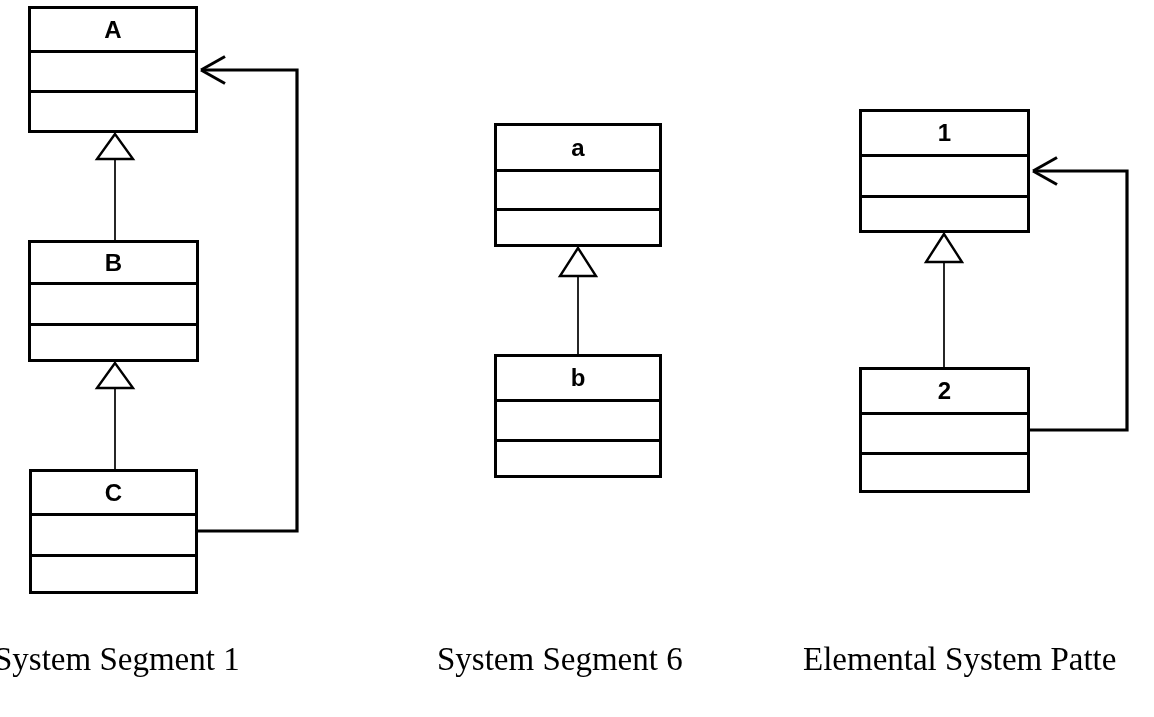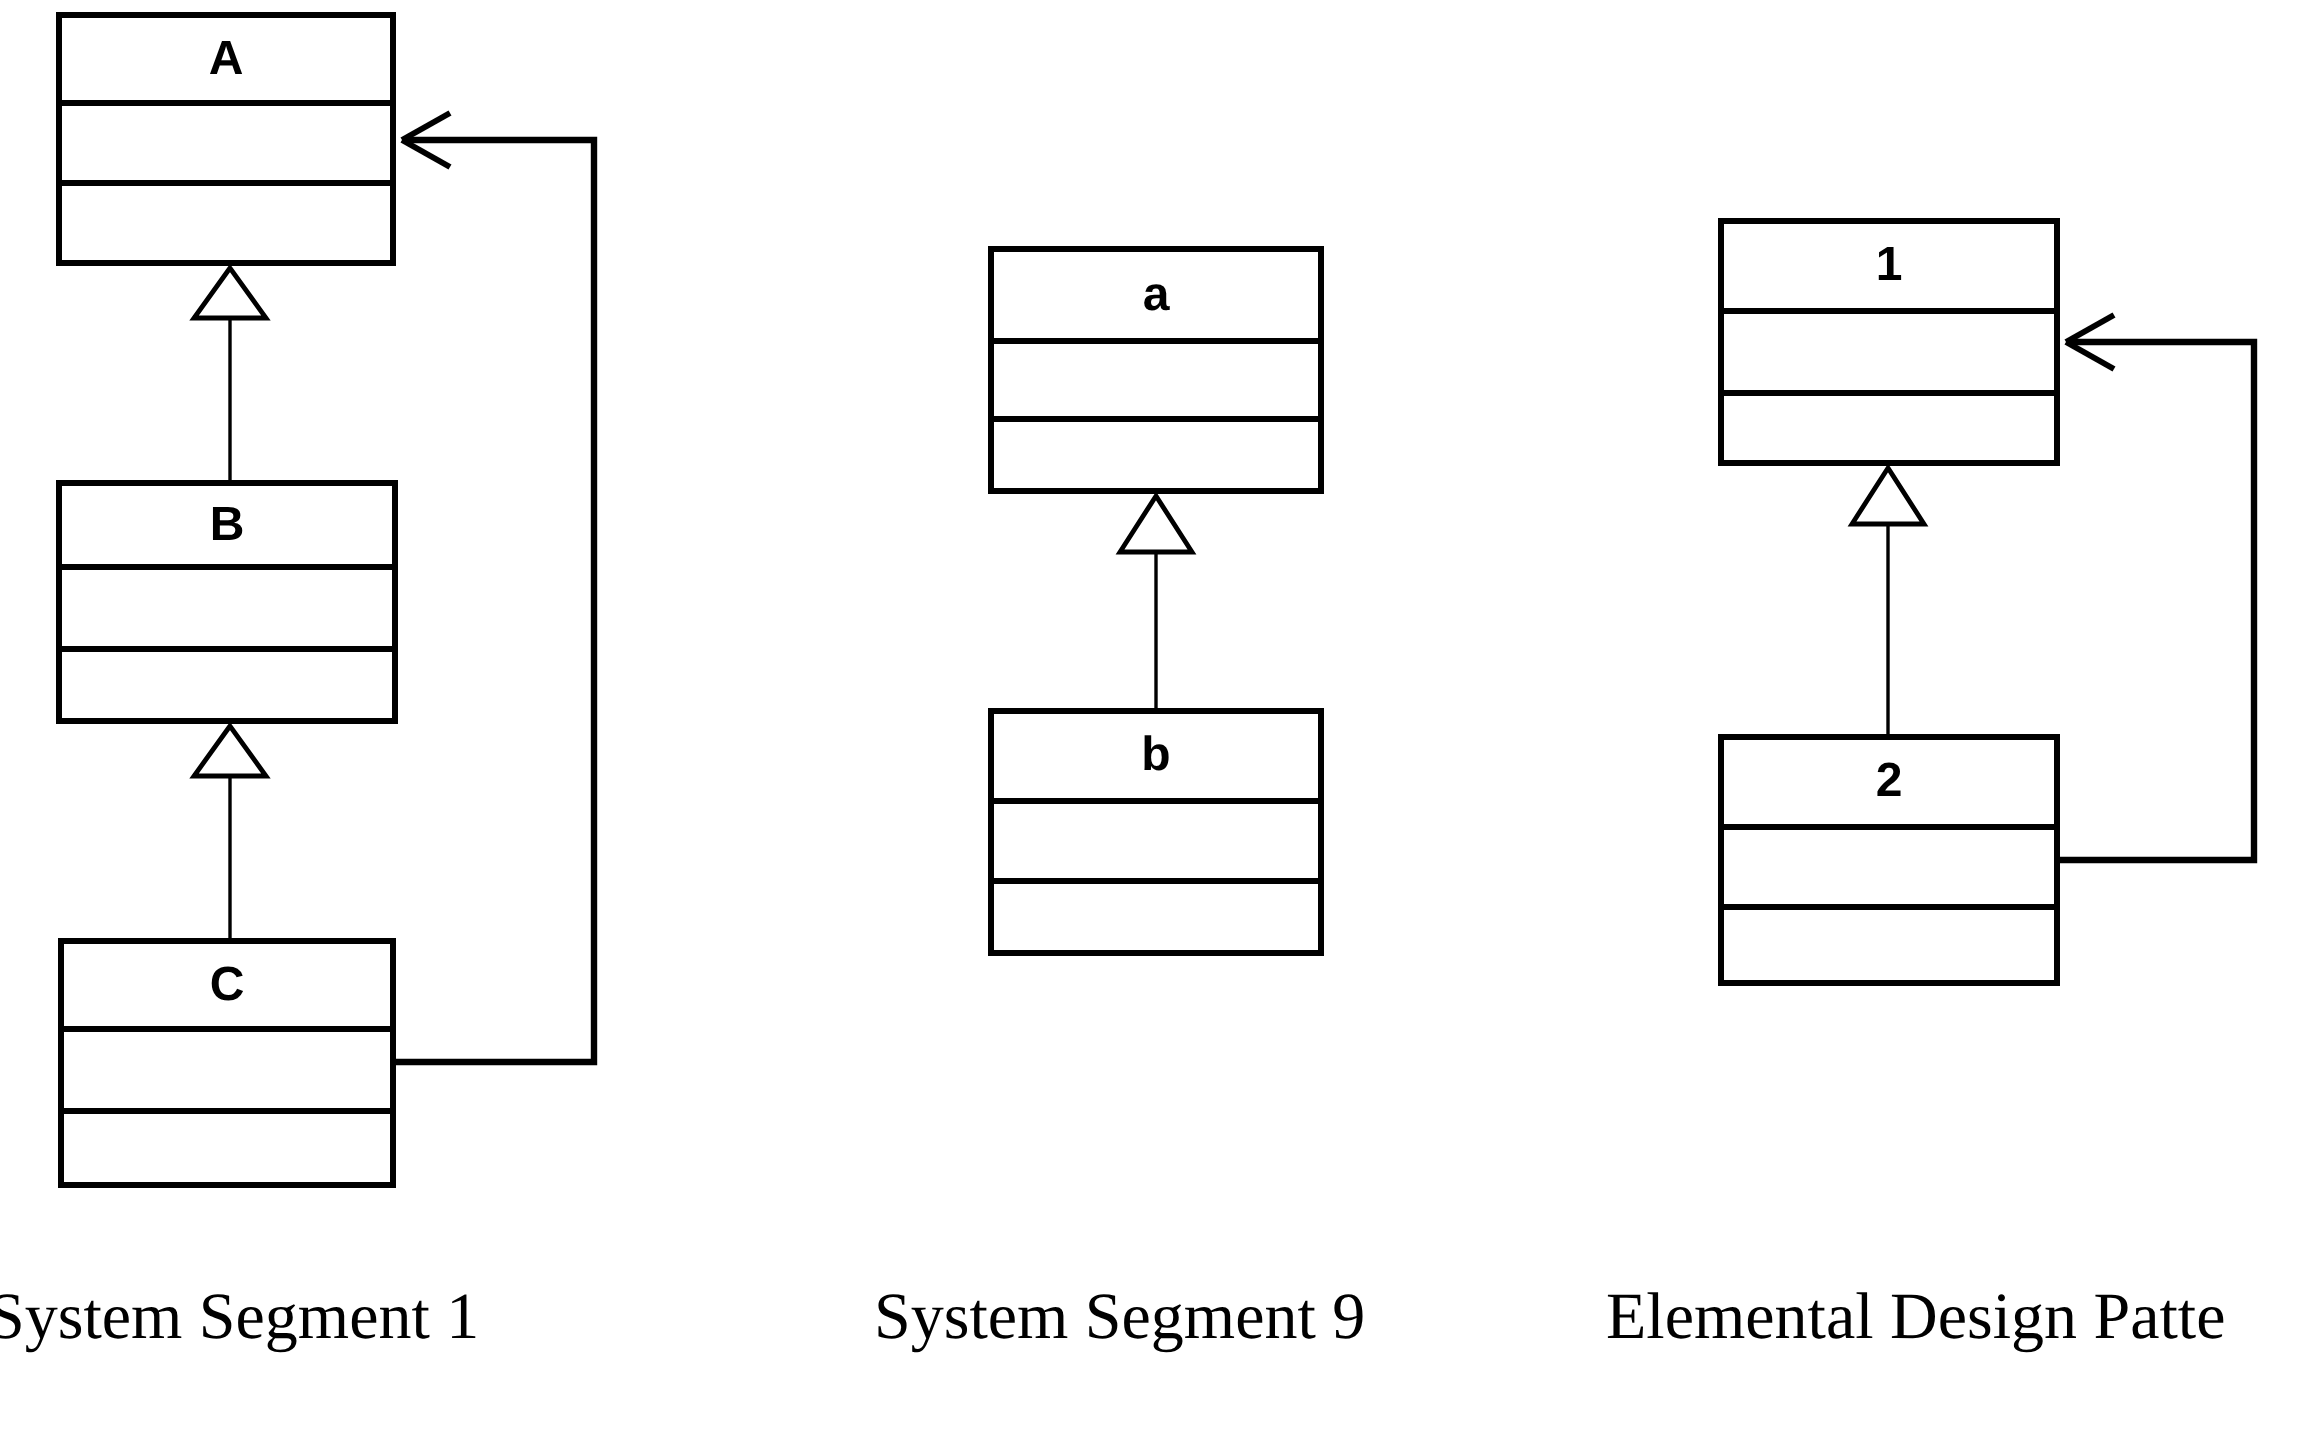--- a/index.html
+++ b/index.html
@@ -154,17 +154,17 @@
   <div class="uml-class" style="left:859px; top:367px; width:171px; height:126px;">
     <div class="compartment name-compartment" style="height:45px;">
       <span class="class-name">2</span>
     </div>
     <div class="compartment" style="height:40px;"></div>
     <div class="compartment last"></div>
   </div>
 
   <div class="segment-label" style="left:-6px;">System Segment 1</div>
 
-  <div class="segment-label" style="left:437px;">System Segment 9</div>
+  <div class="segment-label" style="left:437px;">System Segment 6</div>
 
-  <div class="segment-label" style="left:803px;">Elemental Design Patte</div>
+  <div class="segment-label" style="left:803px;">Elemental System Patte</div>
 
 </div>
 
 </body></html>

